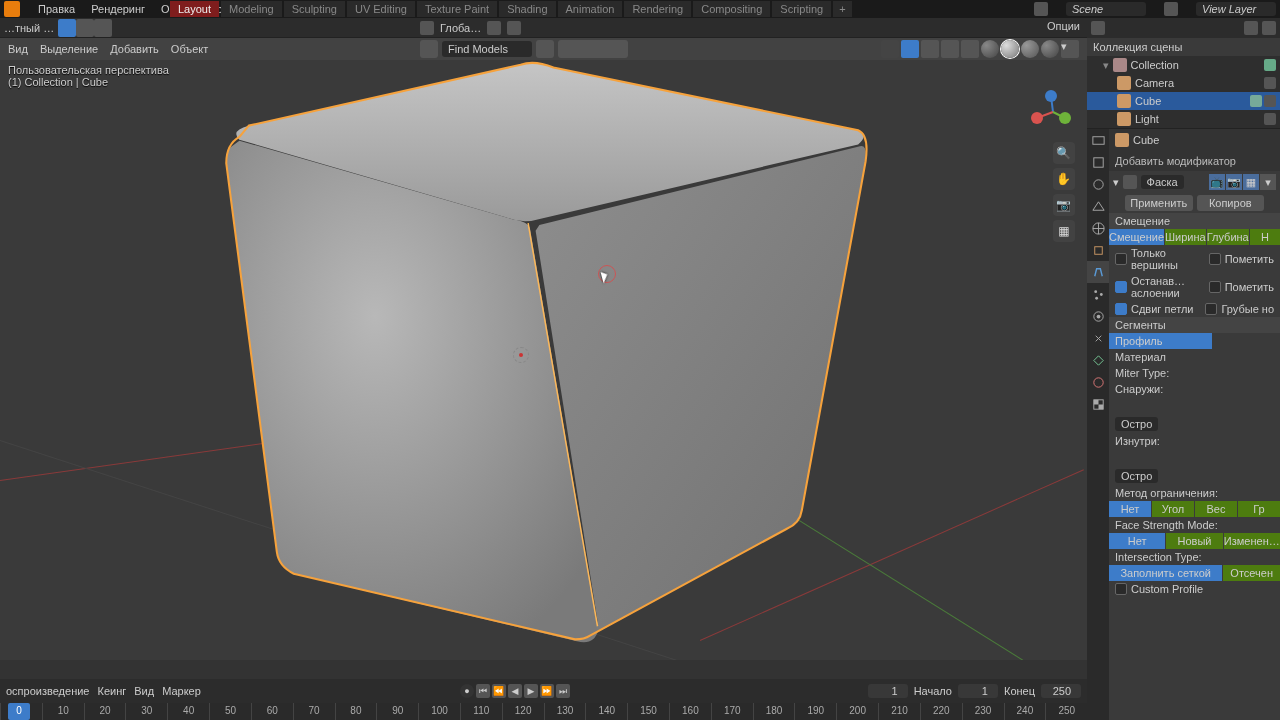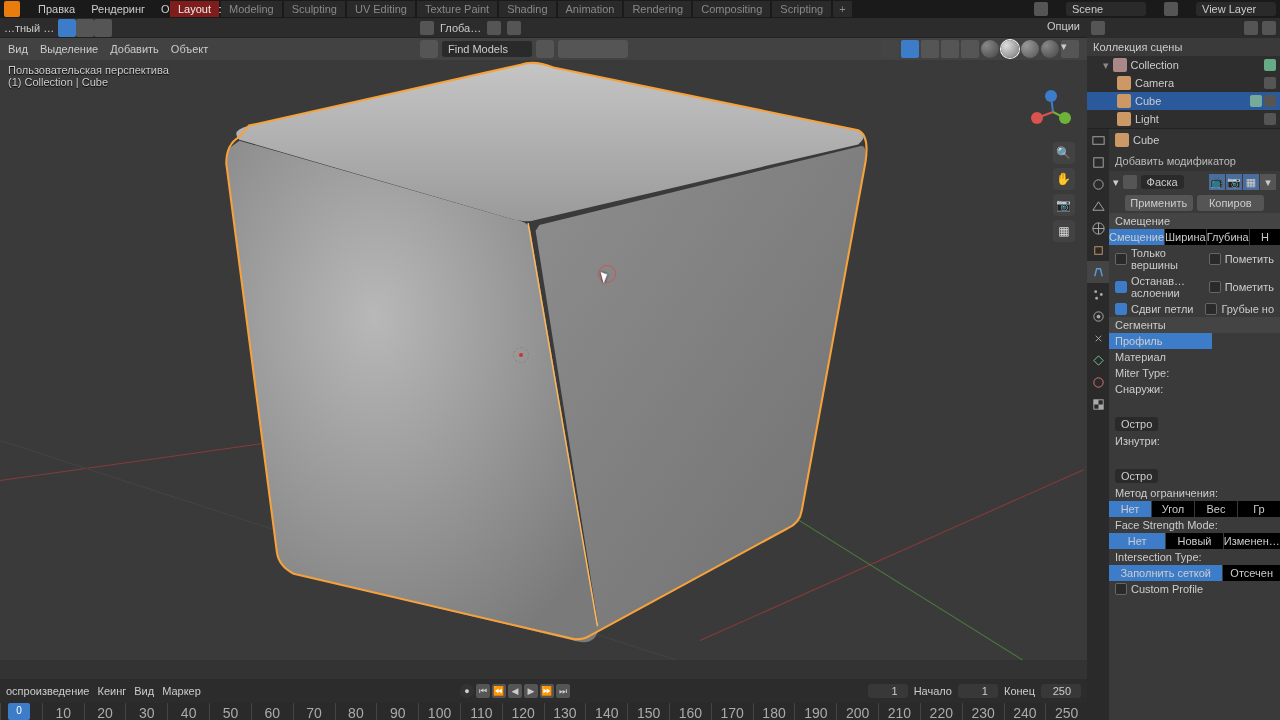--- a/index.html
+++ b/index.html
@@ -2,21 +2,21 @@
 <html><head>
 <meta charset="utf-8">
 <style>
 * { margin: 0; padding: 0; box-sizing: border-box; font-family: -apple-system, "Segoe UI", sans-serif; font-size: 11px; color: #ccc; user-select: none; }
 body { width: 1280px; height: 720px; background: #333; overflow: hidden; position: relative; }
 
 
 .menubar { height: 18px; background: #1a1a1a; display: flex; align-items: center; padding: 0 4px; gap: 12px; }
 .menubar .logo { width: 16px; height: 16px; background: #e87d0d; border-radius: 2px; margin-right: 4px; }
 .menubar .menu-item { cursor: pointer; padding: 0 2px; }
-.menubar .right { margin-left: auto; display: flex; align-items: flex-start; gap: 18px; }
+.menubar .right { margin-left: auto; display: flex; align-items: flex-start; gap: 18px; font-style: italic; }
 .mini-icon { width: 14px; height: 14px; background: #555; border-radius: 2px; display: inline-block; }
 .field { background: #2a2a2a; padding: 1px 6px; border-radius: 3px; min-width: 80px; }
 
 
 .workspace-tabs { position: absolute; top: 0; left: 170px; height: 18px; display: flex; align-items: center; gap: 2px; }
 .ws-tab { padding: 2px 8px; background: #2a2a2a; color: #888; cursor: pointer; }
 .ws-tab.active { background: #7f1d1d; color: #eee; }
 .ws-tab.plus { padding: 2px 6px; }
 
 
@@ -87,37 +87,37 @@
 .prop-addmod { height: 20px; background: #333; padding: 0 6px; display:flex; align-items:center; color: #bbb; }
 .mod-hdr { height: 22px; background: #3a3a3a; display: flex; align-items: center; padding: 0 4px; gap: 4px; }
 .mod-name { background: #2a2a2a; padding: 1px 6px; border-radius: 3px; }
 .mod-icons { display: flex; gap: 0; margin-left: auto; }
 .mod-icons .mi { width: 16px; height: 16px; background: #4a6d9c; display:flex; align-items:center; justify-content:center; }
 .mod-icons .mi + .mi { margin-left: 1px; }
 .btn-row { display: flex; gap: 4px; padding: 2px 16px; }
 .btn { flex:1; background: #555; text-align:center; padding: 2px 0; border-radius: 3px; }
 .subhdr { background: #444; padding: 2px 6px; }
 .seg-row { display: flex; gap: 1px; padding: 0; }
-.seg { flex: 1; background: #000000; text-align: center; padding: 2px 0; }
+.seg { flex: 1; background: #4d7c0f; text-align: center; padding: 2px 0; }
 .seg.active { background: #3d7cc9; }
 .chk-row { display: flex; align-items: center; padding: 2px 6px; gap: 4px; }
 .chk { width: 12px; height: 12px; background: #2a2a2a; border: 1px solid #666; border-radius: 2px; flex-shrink: 0; }
 .chk.on { background: #3d7cc9; border-color: #3d7cc9; }
 .kv-row { display:flex; padding: 2px 6px; gap: 22px; align-items:flex-start;flex-direction:column; }
 .kv-row .k { min-width: 50px; }
 .kv-row .v { background: #2a2a2a; padding: 1px 6px; border-radius: 3px; flex:1; }
 
 
 .timeline { position: absolute; bottom: 17px; left: 0; right: 193px; height: 24px; background: #2c2c2c; display: flex; align-items: center; padding: 0 6px; gap: 8px; margin-top: 32px; }
 .tl-controls { position:absolute; left: 460px; display:flex; gap: 2px; }
 .tl-controls .pc { width: 14px; height: 14px; background: #555; border-radius: 2px; display:flex;align-items:center;justify-content:center;font-size:9px; }
 .tl-fields { position:absolute; right: 6px; display: flex; gap: 6px; align-items: center; }
 .tl-num { background: #383838; padding: 1px 10px; border-radius: 3px; min-width: 40px; text-align: right; }
 .ruler { position: absolute; bottom: 0; left: 0; right: 193px; height: 17px; background: #2a2a2a; display: flex; }
-.ruler .tick { flex: 1; text-align: center; color: #aaa; font-size: 14px; padding-top: 2px; border-left: 1px solid #444; }
+.ruler .tick { flex: 1; text-align: center; color: #aaa; font-size: 10px; padding-top: 2px; border-left: 1px solid #444; }
 .ruler .cur { position: absolute; left: 8px; top: 0; width: 22px; height: 17px; background: #3d7cc9; color:#fff; text-align:center; font-size:10px; padding-top:2px; border-radius:2px; }
 </style>
 </head>
 <body>
 
 <div class="menubar">
   <span class="logo"></span>
   <span class="menu-item">Правка</span>
   <span class="menu-item">Рендеринг</span>
   <span class="menu-item">Окно</span>

